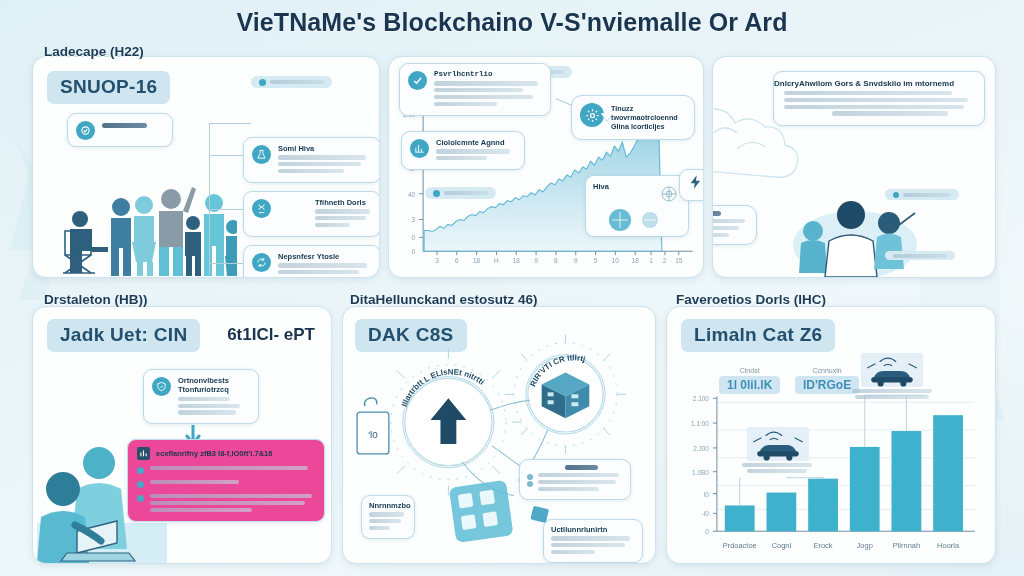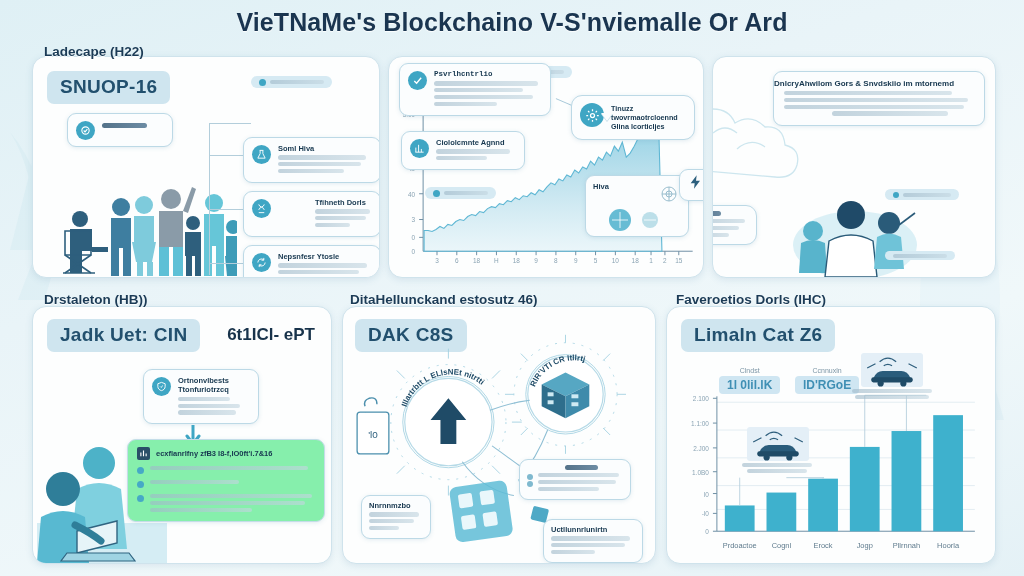--- a/index.html
+++ b/index.html
@@ -544,21 +544,21 @@
         <div class="blurline" style="width:72%;"></div>
         <div class="blurline" style="width:86%;"></div>
         <div class="blurline" style="width:80%;"></div>
       </div>
     </div>
 
     <svg style="position:absolute; left:152px; top:118px; width:16px; height:22px;" viewBox="0 0 16 22">
       <path d="M8 0v14M2 11l6 8 6-8" stroke="#3fa6c4" stroke-width="3" fill="none" stroke-linecap="round" stroke-linejoin="round"></path>
     </svg>
 
-    <div style="position:absolute; left:94px; top:132px; width:198px; background:#86efac; border:1px solid #c4dde8; border-radius:9px; box-shadow:0 1px 4px rgba(90,140,170,.17); padding:7px 9px;">
+    <div style="position:absolute; left:94px; top:132px; width:198px; background:#ec4899; border:1px solid #c4dde8; border-radius:9px; box-shadow:0 1px 4px rgba(90,140,170,.17); padding:7px 9px;">
       <div style="display:flex; gap:6px; align-items:center; margin-bottom:6px;">
         <span style="width:13px;height:13px;background:#2a4f68;border-radius:2px;display:flex;align-items:center;justify-content:center;">
           <svg viewBox="0 0 24 24" style="width:9px;height:9px;" fill="none" stroke="#fff" stroke-width="3">
               <path d="M5 19V9M12 19V4M19 19v-7"></path>
             </svg>
         </span>
         <span class="c-title" style="margin:0;">ecxflanrlfny zfB3 I8-f,lO0ft'i.7&amp;16</span>
       </div>
       <div style="display:flex; gap:6px; margin-bottom:6px;">
         <span style="width:7px;height:7px;border-radius:50%;background:#46a9c6;flex:0 0 auto;margin-top:1px;"></span>
@@ -656,21 +656,21 @@
         <path id="arcR" d="M192 84 a42 42 0 0 1 70 -18"></path>
       </defs>
       <text font-size="8" font-weight="bold" fill="#1f4b67" font-family="Liberation Sans, sans-serif">
         <textPath href="#arcL" startOffset="6%">Illartrbtt L ELlsNEt nitrtti</textPath>
       </text>
       <text font-size="8" font-weight="bold" fill="#1f4b67" font-family="Liberation Sans, sans-serif">
         <textPath href="#arcR" startOffset="4%">RlR'VTI CR Itllrtj</textPath>
       </text>
     </svg>
 
-    <div class="callout" style="left:18px; top:188px; width:70px; display:block; padding:5px 7px;">
+    <div class="callout" style="left:18px; top:188px; width:54px; display:block; padding:5px 7px;">
       <div class="c-title">Nnrnnmzbo</div>
       <div class="blurline" style="width:92%;"></div>
       <div class="blurline" style="width:84%;"></div>
       <div class="blurline" style="width:56%;"></div>
     </div>
 
     <div class="callout" style="left:176px; top:152px; width:112px; display:block; padding:5px 7px;">
       <div class="blurline t" style="width:34%; margin-left:40%;"></div>
       <div style="display:flex; gap:5px;">
         <span style="width:6px;height:6px;border-radius:50%;background:#7fb9cf;flex:0 0 auto;margin-top:1px;"></span>

